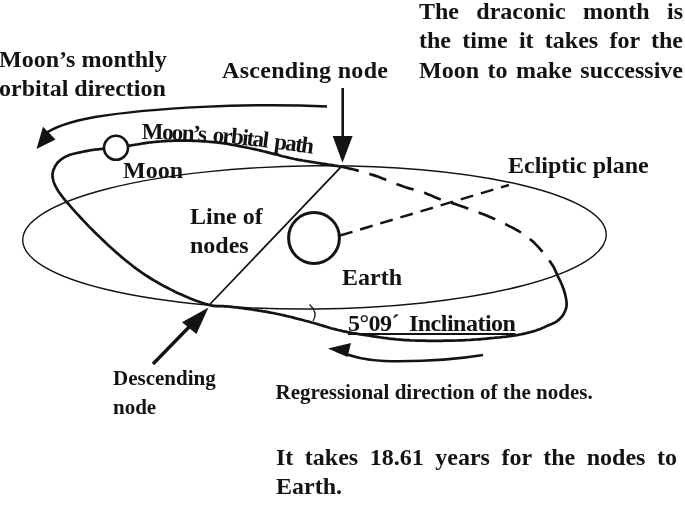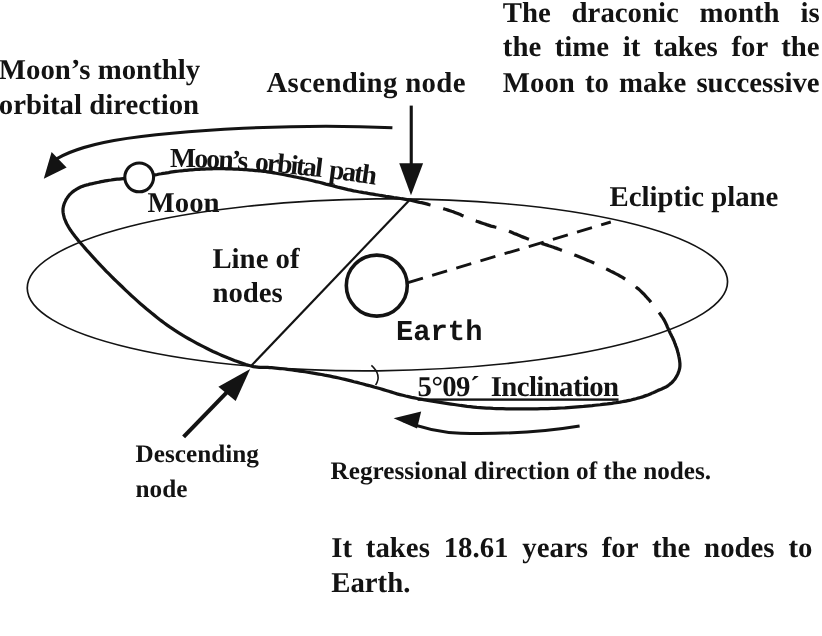--- a/index.html
+++ b/index.html
@@ -30,22 +30,22 @@
  <path d="M483 355 C450 360.5 420 361.8 384 361 C365 360.3 348 355.5 336 350.5" fill="none" stroke="#131313" stroke-width="2.5"></path>
  <path d="M328 348.5 L351 343 L347.5 357 Z" fill="#131313"></path>
  <defs>
       <path id="tp" d="M142 139.5 Q225 138 370 163"></path>
     </defs>
  <text font-size="23" font-weight="700" letter-spacing="-1.7" word-spacing="3.2" fill="#131313"><textPath href="#tp">Moon’s orbital path</textPath></text>
 </svg>
 <div class="lbl" style="left:-1px;top:44.5px;">Moon’s monthly<br>orbital direction</div>
 <div class="lbl" style="left:222px;top:55.5px;letter-spacing:0.3px;">Ascending node</div>
 <div class="lbl" style="left:75px;top:156px;margin-left:48px;">Moon</div>
-<div class="lbl" style="left:177px;top:201.5px;line-height:29.6px;">Line of<br>nodes</div>
-<div class="lbl" style="left:330px;top:263px;font-family:Liberation Mono, monospace;">Earth</div>
+<div class="lbl" style="left:190px;top:201.5px;line-height:29.6px;">Line of<br>nodes</div>
+<div class="lbl" style="left:342px;top:263px;">Earth</div>
 <div class="lbl" style="left:508px;top:151px;">Ecliptic plane</div>
 <div class="lbl" style="left:348px;top:309px;letter-spacing:-0.5px;text-decoration:underline;">5°09´  Inclination</div>
 <div class="lbl" style="left:113px;top:363.5px;font-size:21px;">Descending<br>node</div>
 <div class="lbl" style="left:275.5px;top:377.5px;font-size:21px;">Regressional direction of the nodes.</div>
 <div class="par" style="left:419px;top:-3.4px;width:264px;">
  <div class="jl">The draconic month is</div>
  <div class="jl">the time it takes for the</div>
  <div class="jl">Moon to make successive</div>
 </div>
 <div class="par" style="left:276px;top:442.5px;width:401px;">

